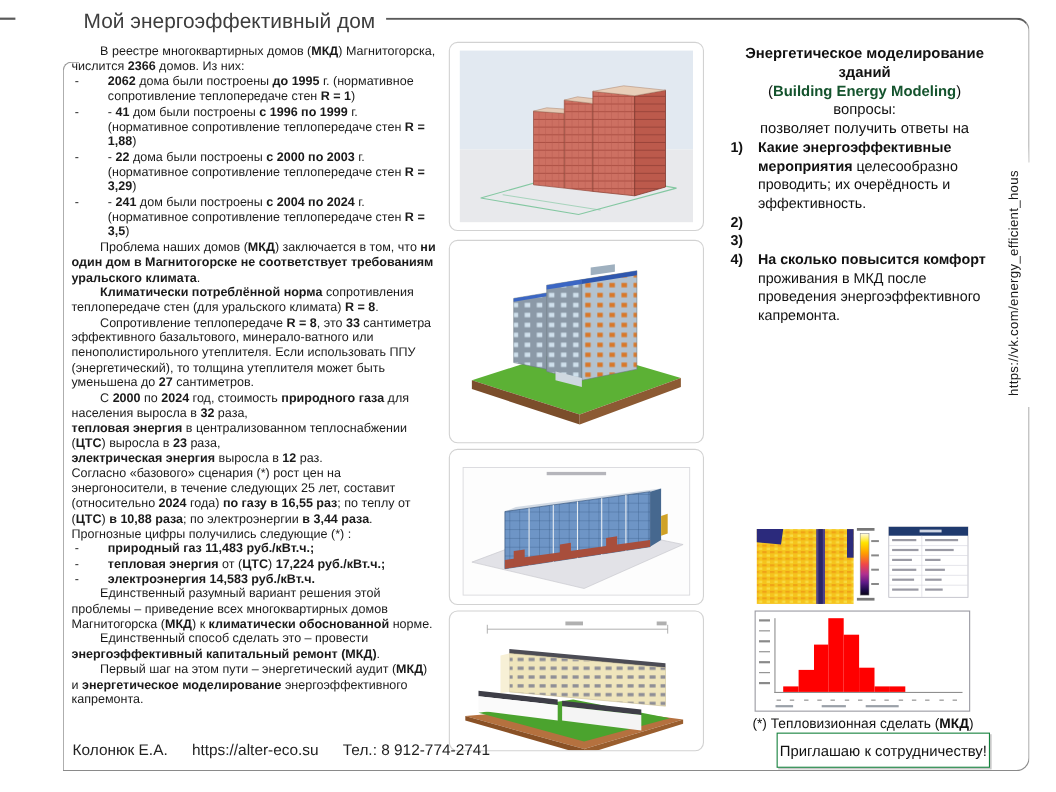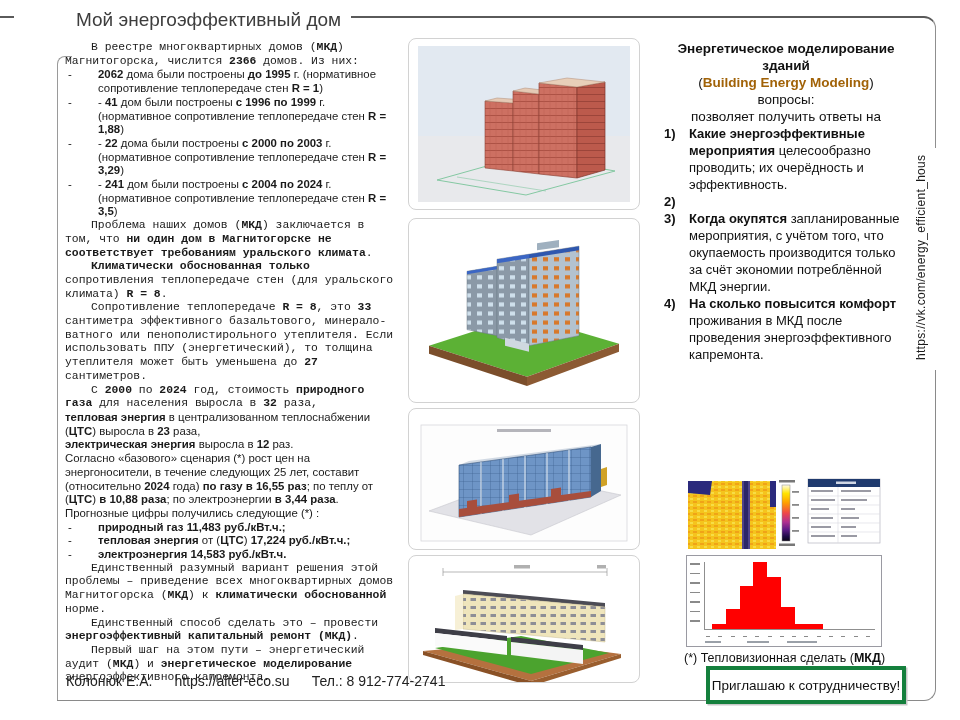--- a/index.html
+++ b/index.html
@@ -1,32 +1,32 @@
 <!DOCTYPE html>
 <html><head>
 <meta charset="utf-8">
 <style>
   html,body{margin:0;padding:0;background:#888;}
   .slide{position:relative;width:960px;height:720px;background:#fff;overflow:hidden;
          font-family:"Liberation Sans",sans-serif;color:#1a1a1a;padding-left:12px;}
   .b{font-weight:bold}
-  .red{color:#a16207}
+  .red{color:#14532d}
   
   .frame-top-dash{position:absolute;left:0;top:16px;width:14px;height:0;border-top:2px solid #5a5a5a;}
   .frame-topright{position:absolute;left:332px;top:16px;width:603px;height:130px;
                   border-top:2px solid #5a5a5a;border-right:1.5px solid #8f8f8f;border-top-right-radius:12px;}
   .frame-leftline{position:absolute;left:57px;top:56px;width:14px;height:644px;
                   border-left:1.5px solid #9a9a9a;border-top:1.5px solid #9a9a9a;border-top-left-radius:8px;}
   .frame-bottomright{position:absolute;left:57px;top:370px;width:878px;height:330px;
                   border-bottom:1.5px solid #8a8a8a;border-right:1.5px solid #8a8a8a;border-bottom-right-radius:12px;}
   .page-title{position:absolute;left:72px;top:9px;font-size:19px;color:#3d3d3d;background:#fff;padding:0 10px 0 4px;}
   
   .lc{position:absolute;left:65px;top:41px;width:332px;font-size:11.4px;line-height:13.7px;text-align:left;}
   .lc-p{margin:0;}
-  .lc-p.ind{text-indent:26px;font-family:Liberation Mono, monospace;}
+  .lc-p.ind{text-indent:26px;}
   .lc-li{display:flex;margin:0;}
   .lc-li .dash{flex:0 0 33px;padding-left:3px;box-sizing:border-box;}
   .lc-li .libody{flex:1;}
   
   .card{position:absolute;left:408px;width:230px;background:#fff;border:1px solid #d2d2d2;border-radius:8px;overflow:hidden;}
   .card svg{display:block;width:100%;height:100%;}
   
   .rc{position:absolute;left:662px;top:40px;width:248px;font-size:13px;line-height:17px;color:#111;}
   .rc-hline{text-align:center;font-size:13.5px;}
   .rc-item{display:flex;}
@@ -39,21 +39,21 @@
   .h-plot{position:absolute;left:17px;top:6px;right:6px;bottom:16px;border-left:1px solid #8f8f8f;border-bottom:1px solid #8f8f8f;}
   .h-bars{position:absolute;left:4%;right:0;top:0;bottom:0;display:flex;align-items:flex-end;}
   .hbar{width:8.5%;background:#fb0a06;}
   .h-ydash{position:absolute;left:3px;width:10px;height:1.5px;background:#8a8a8a;}
   .h-xdash{position:absolute;bottom:9px;width:4px;height:1.5px;background:#8a8a8a;}
   .h-leg{position:absolute;bottom:3px;height:2.5px;background:#9aa0a8;}
   .thermal-caption{position:absolute;left:684px;top:651px;font-size:12.5px;color:#111;}
   
   .footer{position:absolute;left:66px;top:673px;font-size:14px;color:#222;}
   .footer span{margin-right:22px;}
-  .invite{position:absolute;left:706px;top:666px;width:192px;height:30px;border:4px solid #15803d;
+  .invite{position:absolute;left:706px;top:666px;width:192px;height:30px;border:1px solid #15803d;
           background:#fff;box-shadow:1.5px 1.5px 0 #c8c8c8;display:flex;align-items:center;justify-content:center;
           font-size:13.5px;color:#111;}
   .vurl{position:absolute;left:908px;top:146px;height:222px;width:26px;background:#fff;
         writing-mode:vertical-rl;transform:rotate(180deg);font-size:12px;color:#1a1a1a;
         display:flex;align-items:center;justify-content:center;letter-spacing:0.3px;}
 </style>
 </head>
 <body>
 
 <div class="slide">
@@ -77,21 +77,21 @@
       </div>
       <div class="lc-li">
         <span class="dash">-</span>
         <span class="libody"><span>- </span><span class="b">22</span><span> дома были построены </span><span class="b">с 2000 по 2003</span><span> г. (нормативное  сопротивление теплопередаче стен </span><span class="b">R = 3,29</span><span>)</span></span>
       </div>
       <div class="lc-li">
         <span class="dash">-</span>
         <span class="libody"><span>- </span><span class="b">241</span><span> дом были построены </span><span class="b">с 2004 по 2024</span><span> г. (нормативное сопротивление теплопередаче стен </span><span class="b">R = 3,5</span><span>)</span></span>
       </div>
       <div class="lc-p ind"><span>Проблема наших домов (</span><span class="b">МКД</span><span>) заключается в том, что </span><span class="b">ни один дом  в Магнитогорске не соответствует требованиям уральского климата</span><span>.</span></div>
-      <div class="lc-p ind"><span class="b">Климатически обоснованная только</span><span> сопротивления теплопередаче стен (для уральского климата) </span><span class="b">R = 8</span><span>.</span></div>
+      <div class="lc-p ind"><span class="b">Климатически потреблённой норма</span><span> сопротивления теплопередаче стен (для уральского климата) </span><span class="b">R = 8</span><span>.</span></div>
       <div class="lc-p ind"><span>Сопротивление теплопередаче </span><span class="b">R = 8</span><span>, это </span><span class="b">33</span><span> сантиметра эффективного базальтового, минерало-ватного или пенополистирольного утеплителя. Если использовать ППУ (энергетический), то толщина утеплителя может быть уменьшена до </span><span class="b">27</span><span> сантиметров.</span></div>
       <div class="lc-p ind"><span>С </span><span class="b">2000</span><span> по </span><span class="b">2024</span><span> год, стоимость </span><span class="b">природного газа</span><span> для населения выросла в </span><span class="b">32</span><span> раза,</span></div>
       <div class="lc-p"><span class="b">тепловая энергия</span><span> в централизованном теплоснабжении (</span><span class="b">ЦТС</span><span>) выросла в </span><span class="b">23</span><span> раза,</span></div>
       <div class="lc-p"><span class="b">электрическая энергия</span><span> выросла в </span><span class="b">12</span><span> раз.</span></div>
       <div class="lc-p"><span>Согласно «базового» сценария (*) рост цен на энергоносители, в течение следующих 25 лет, составит  (относительно </span><span class="b">2024</span><span> года) </span><span class="b">по газу в 16,55 раз</span><span>; по теплу от (</span><span class="b">ЦТС</span><span>) </span><span class="b">в 10,88 раза</span><span>; по электроэнергии </span><span class="b">в 3,44 раза</span><span>.</span></div>
       <div class="lc-p"><span>Прогнозные цифры получились следующие (*) :</span></div>
       <div class="lc-li">
         <span class="dash">-</span>
         <span class="libody"><span class="b">природный газ 11,483 руб./кВт.ч.;</span></span>
       </div>
@@ -222,21 +222,20 @@
     <div id="rc-items">
         <div class="rc-item">
           <span class="rc-num">1)</span>
           <span class="rc-body"><span class="b">Какие энергоэффективные мероприятия</span><span> целесообразно проводить; их очерёдность и эффективность.</span></span>
         </div>
         <div class="rc-item">
           <span class="rc-num">2)</span>
         </div>
         <div class="rc-item">
           <span class="rc-num">3)</span>
-          <span class="rc-body"><span class="b">Когда окупятся</span><span> запланированные мероприятия, с учётом того, что окупаемость производится только за счёт экономии потреблённой МКД энергии.</span></span>
         </div>
         <div class="rc-item">
           <span class="rc-num">4)</span>
           <span class="rc-body"><span class="b">На сколько повысится комфорт</span><span> проживания в МКД после проведения энергоэффективного капремонта.</span></span>
         </div>
       </div>
   </div>
 
   <div class="thermal">
     <svg viewBox="0 0 198 76">

